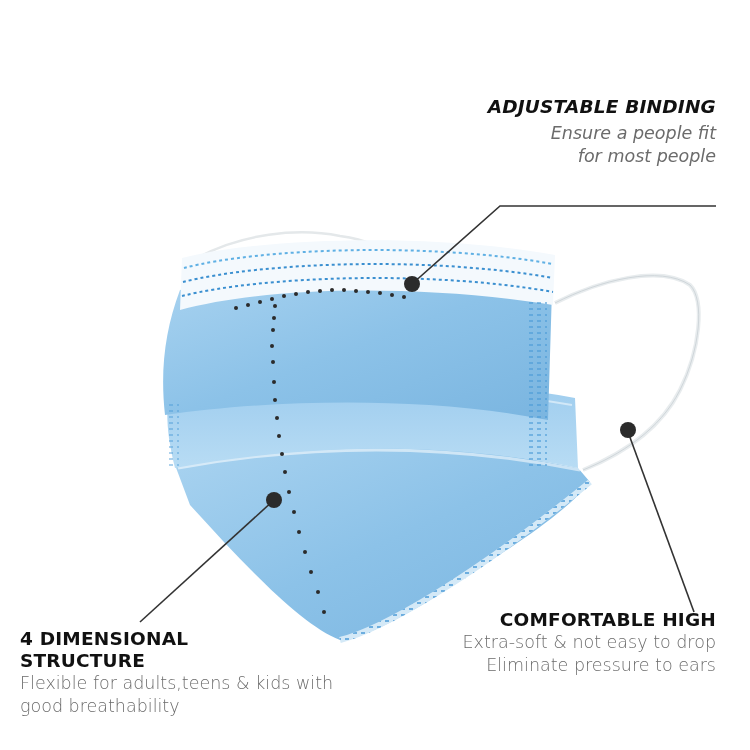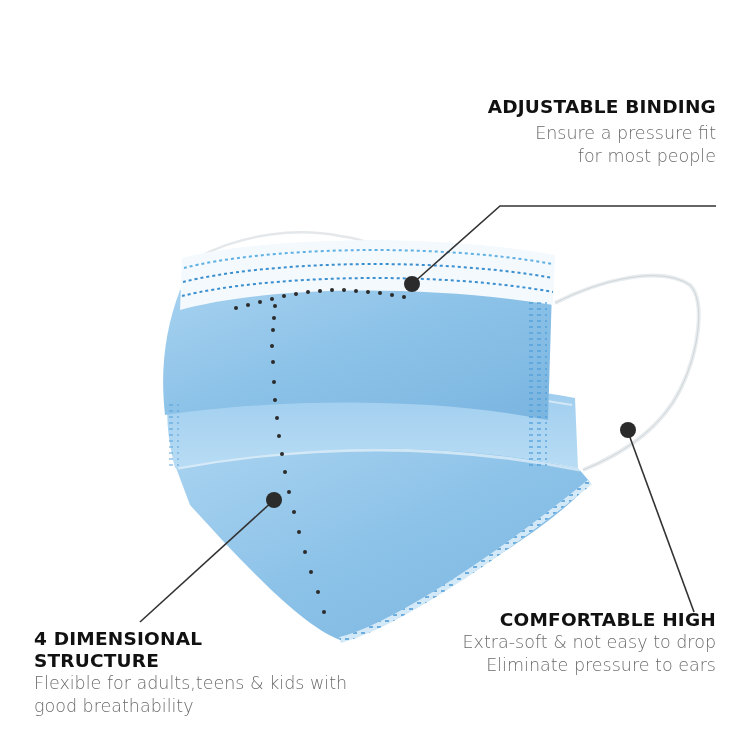--- a/index.html
+++ b/index.html
@@ -2,23 +2,23 @@
 <html><head>
   <meta charset="utf-8">
   <style>
     html, body { margin: 0; padding: 0; background: #ffffff; }
     body { width: 750px; height: 750px; position: relative; overflow: hidden; font-family: "DejaVu Sans", sans-serif; }
     .canvas { position: absolute; left: 0; top: 0; width: 750px; height: 750px; }
     .callout { position: absolute; }
     .callout .title { font-weight: bold; color: #111111; font-size: 18.5px; line-height: 22px; letter-spacing: 0.2px; }
     .callout .desc { color: #6b6b6b; font-size: 17.5px; line-height: 23px; font-family: "DejaVu Sans", sans-serif; font-weight: 300; }
     .right { text-align: right; }
-    #c-bridge { right: 34px; top: 96px; width: 330px; }
+    #c-bridge { right: 34px; top: 96px; width: 330px; font-style: italic; }
     #c-bridge .desc { margin-top: 4px; }
-    #c-structure { left: 34px; top: 628px; width: 380px; }
+    #c-structure { left: 20px; top: 628px; width: 380px; }
     #c-earloop { right: 34px; top: 609px; width: 330px; }
     .title-line, .desc-line { display: block; white-space: nowrap; }
   </style>
 </head>
 <body>
 
 <svg class="canvas" viewBox="0 0 750 750" xmlns="http://www.w3.org/2000/svg">
   <defs>
     <linearGradient id="maskGrad" x1="0" y1="0" x2="1" y2="1">
       <stop offset="0" stop-color="#a9d3f0"></stop>
@@ -103,21 +103,21 @@
     <circle cx="274" cy="500" r="8"></circle>
     <circle cx="628" cy="430" r="8"></circle>
   </g>
 </svg>
 
 <div class="callout right" id="c-bridge">
   <div class="title">
     <span class="title-line">ADJUSTABLE BINDING</span>
   </div>
   <div class="desc">
-    <span class="desc-line">Ensure a pressure fit</span>
+    <span class="desc-line">Ensure a people fit</span>
     <span class="desc-line">for most people</span>
   </div>
 </div>
 
 <div class="callout" id="c-structure">
   <div class="title">
     <span class="title-line">4 DIMENSIONAL</span>
     <span class="title-line">STRUCTURE</span>
   </div>
   <div class="desc">

